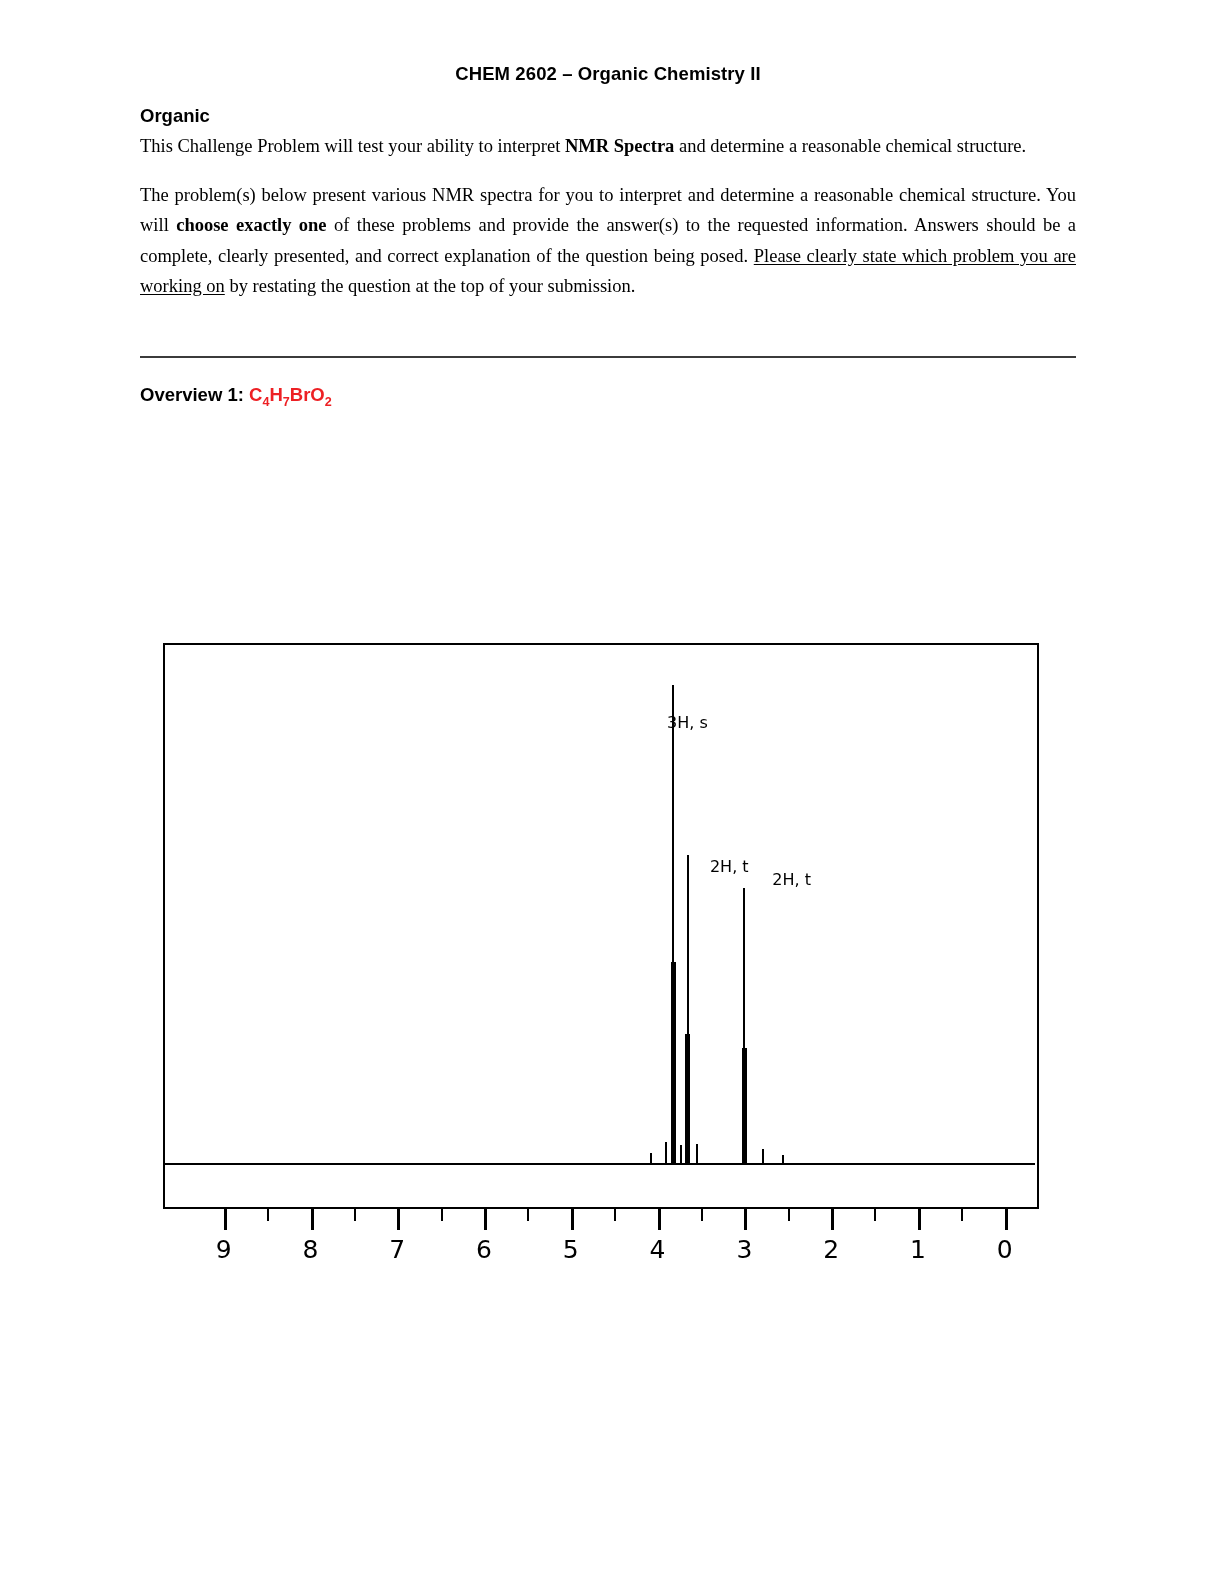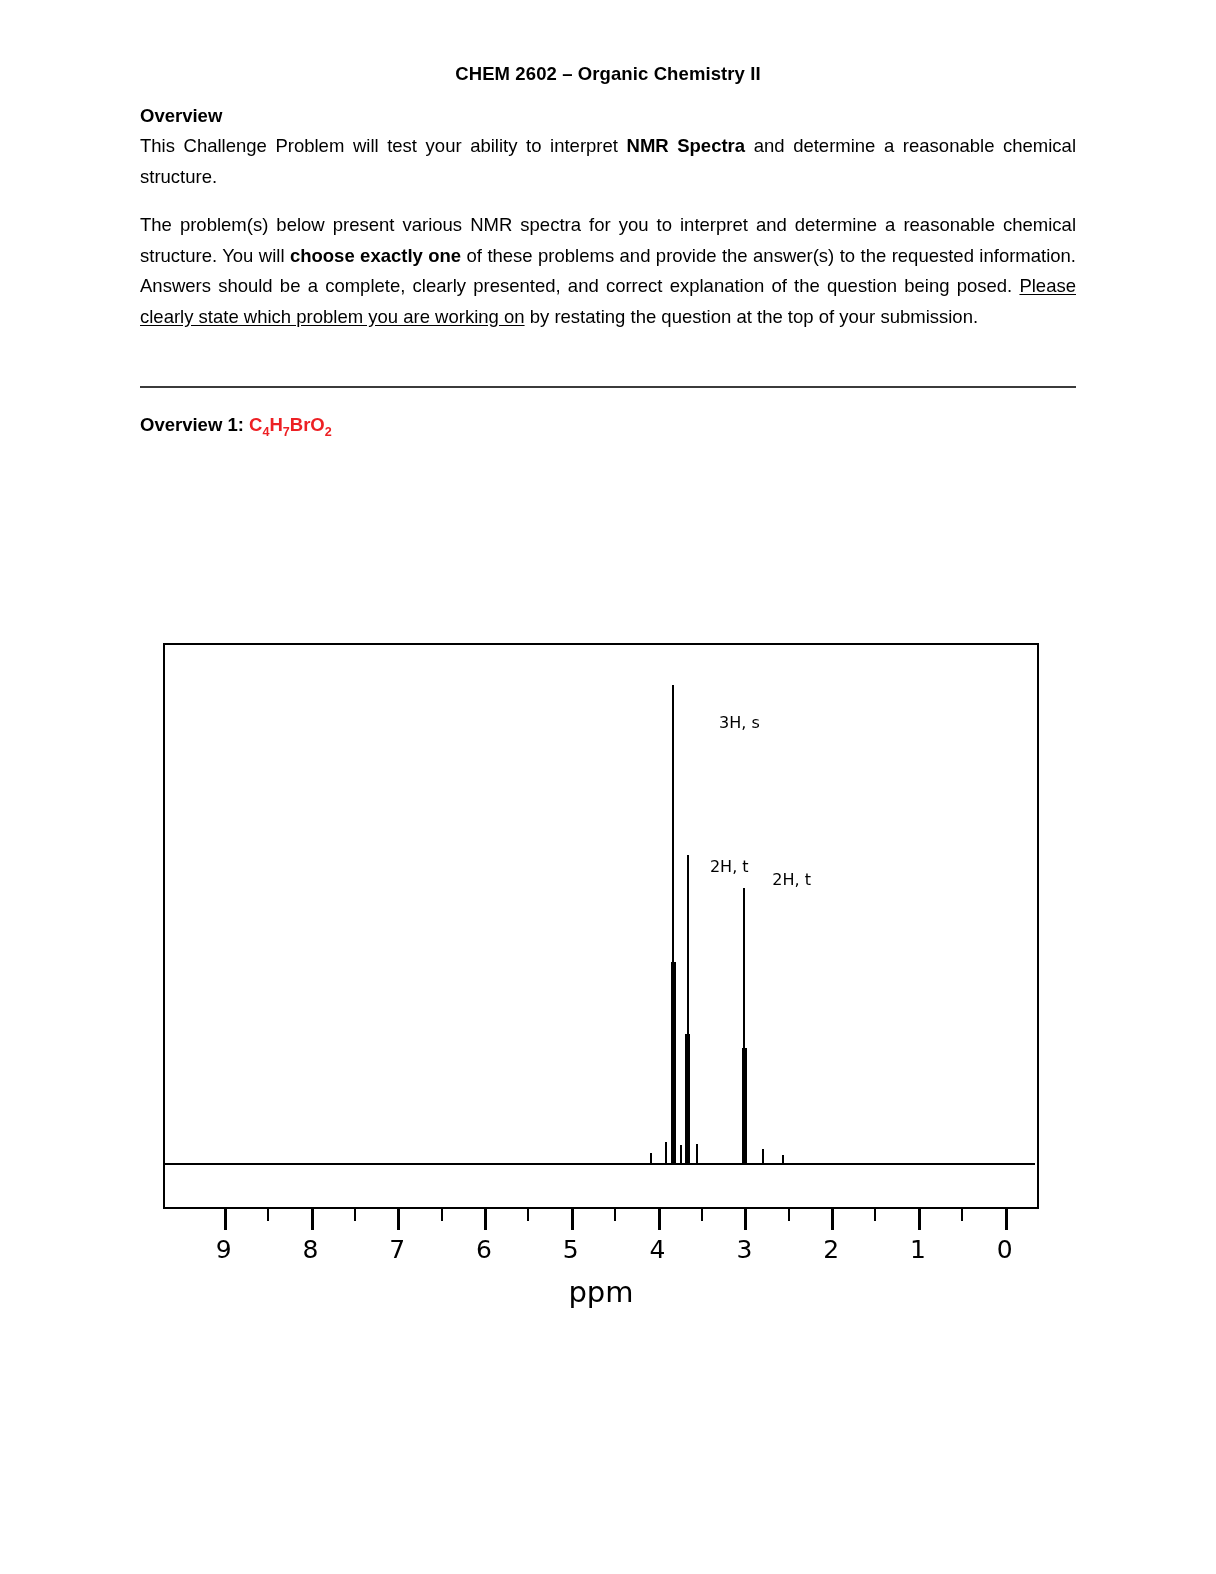--- a/index.html
+++ b/index.html
@@ -55,20 +55,21 @@
     line-height: 30px;
     margin-top: 12px;
   }
 
   .para {
     font-size: 18.5px;
     line-height: 30.5px;
     text-align: justify;
     text-justify: inter-word;
     margin: 0;
+    font-family: Liberation Serif, serif;
   }
   .para b { font-weight: bold; }
   .para u { text-decoration: underline; text-underline-offset: 2px; }
 
   .spacer-sm { height: 18px; }
   .spacer-md { height: 30px; }
 
   .divider {
     border: none;
     border-top: 2px solid #3b3b3b;
@@ -172,21 +173,21 @@
 </style>
 </head>
 <body>
 
 <div class="page">
 
   <div class="content">
 
     <div class="doc-title">CHEM 2602 – Organic Chemistry II</div>
 
-    <div class="section-heading">Overview</div>
+    <div class="section-heading">Organic</div>
     <p class="para"><span>This Challenge Problem will test your ability to interpret </span><b>NMR Spectra</b><span> and determine a reasonable chemical structure.</span></p>
 
     <div class="spacer-sm"></div>
 
     <p class="para"><span>The problem(s) below present various NMR spectra for you to interpret and determine a reasonable chemical structure. You will </span><b>choose exactly one</b><span> of these problems and provide the answer(s) to the requested information. Answers should be a complete, clearly presented, and correct explanation of the question being posed. </span><u>Please clearly state which problem you are working on</u><span> by restating the question at the top of your submission.</span></p>
 
     <div class="spacer-md"></div>
 
 
     <hr class="divider">
@@ -199,34 +200,33 @@
     <div class="spectrum-box"></div>
     <div class="plot-area">
         <div class="peak" style="left: 486.626px; width: 2px; height: 10.296px;"></div>
         <div class="peak" style="left: 502.244px; width: 2px; height: 21.06px;"></div>
         <div class="peak" style="left: 516.994px; width: 2px; height: 17.784px;"></div>
         <div class="peak" style="left: 532.612px; width: 2px; height: 18.72px;"></div>
         <div class="peak" style="left: 619.378px; width: 2px; height: 8.424px;"></div>
         <div class="peak" style="left: 599.422px; width: 2px; height: 14.04px;"></div>
         <div class="peak" style="left: 509.185px; width: 2px; height: 478px;"></div>
         <div class="peak" style="left: 507.685px; width: 5px; height: 200.76px;"></div>
-        <div class="peak-label" style="left: 556px; top: 70px;">3H, s</div>
+        <div class="peak-label" style="left: 504px; top: 70px;">3H, s</div>
         <div class="peak" style="left: 523.935px; width: 2px; height: 308.31px;"></div>
         <div class="peak" style="left: 522.435px; width: 5px; height: 129.49px;"></div>
         <div class="peak-label" style="left: 546.935px; top: 213.69px;">2H, t</div>
         <div class="peak" style="left: 580.333px; width: 2px; height: 274.85px;"></div>
         <div class="peak" style="left: 578.833px; width: 5px; height: 115.437px;"></div>
         <div class="peak-label" style="left: 609.333px; top: 227.15px;">2H, t</div>
       </div>
     <div class="baseline"></div>
   </div>
 
   <div class="axis">
     <div class="axis-line"></div>
-    <div class="axis-title">ppm</div>
   <div class="tick major" style="left: 60.7363px;"></div>
       <div class="tick-label" style="left: 60.7363px;">9</div>
       <div class="tick major" style="left: 147.502px;"></div>
       <div class="tick-label" style="left: 147.502px;">8</div>
       <div class="tick major" style="left: 234.269px;"></div>
       <div class="tick-label" style="left: 234.269px;">7</div>
       <div class="tick major" style="left: 321.035px;"></div>
       <div class="tick-label" style="left: 321.035px;">6</div>
       <div class="tick major" style="left: 407.801px;"></div>
       <div class="tick-label" style="left: 407.801px;">5</div>

